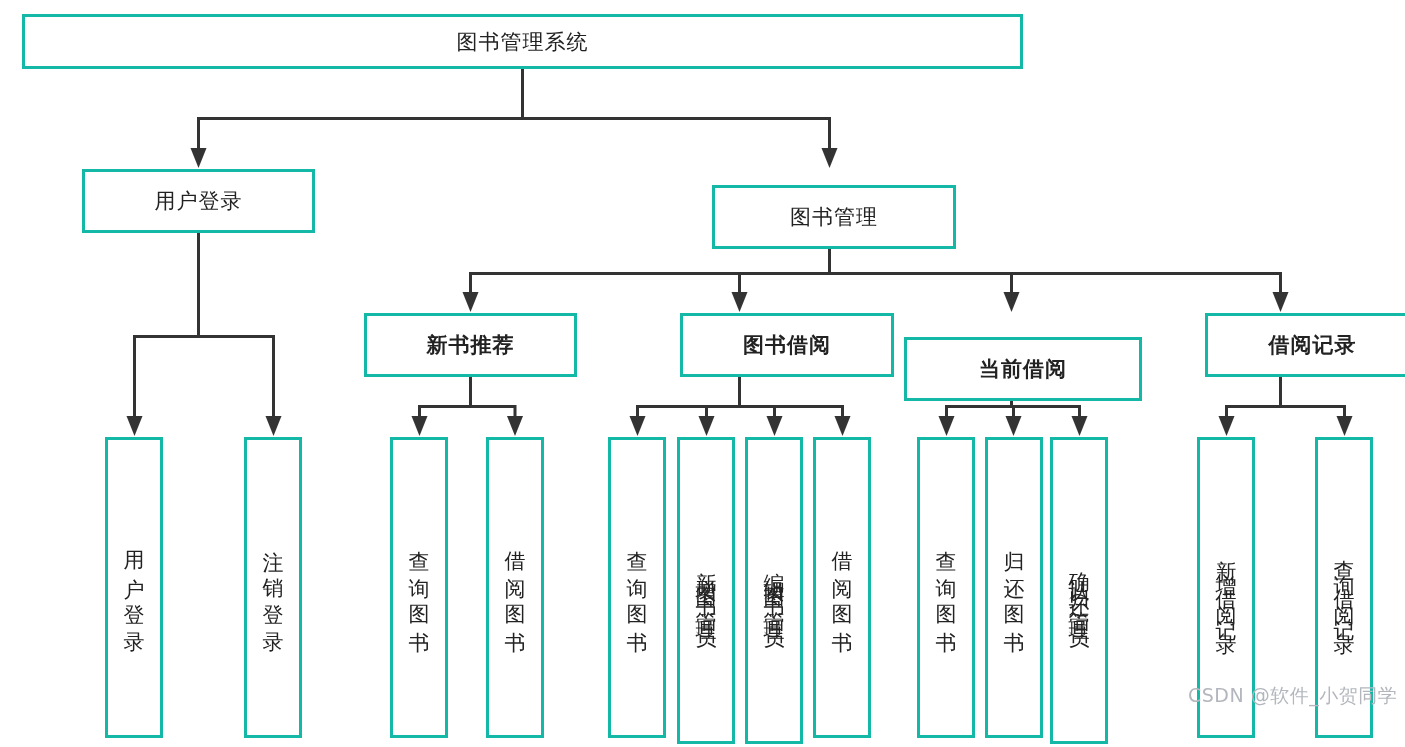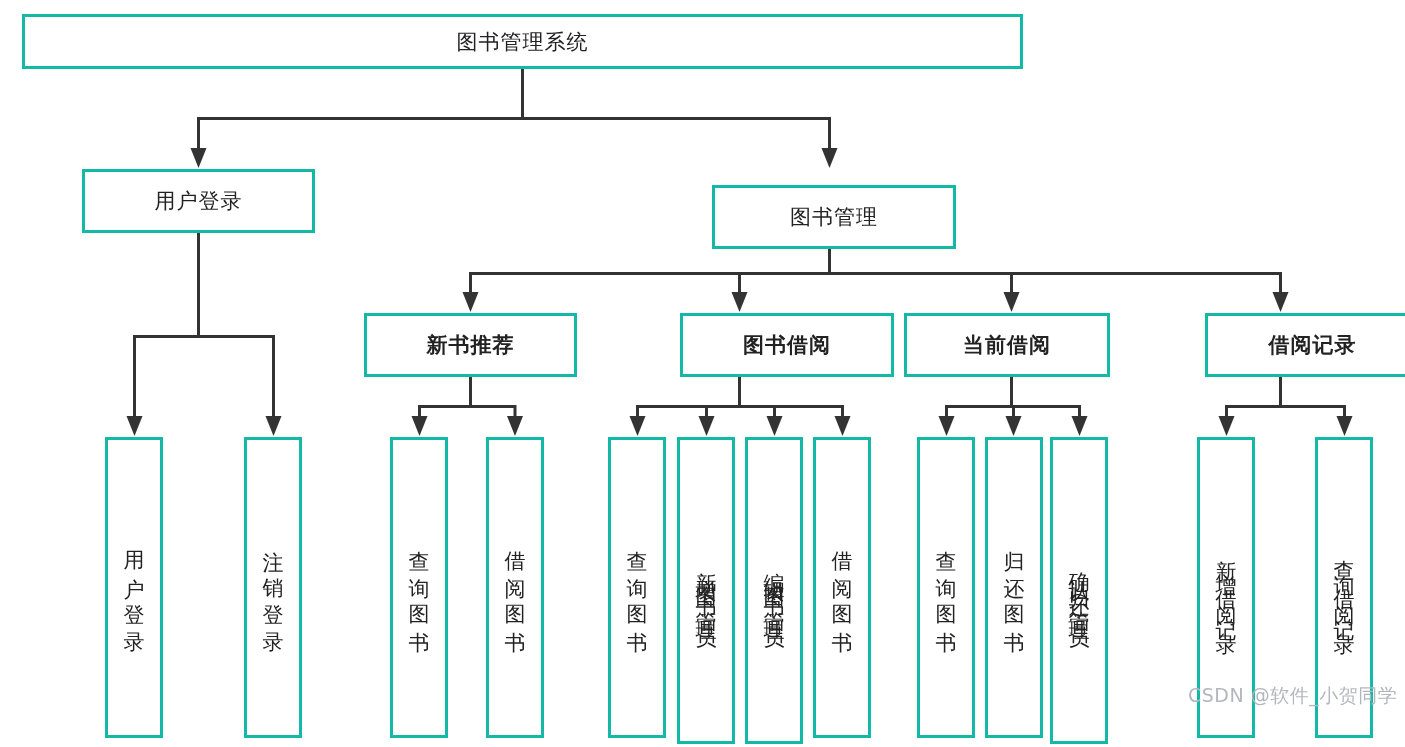--- a/index.html
+++ b/index.html
@@ -86,21 +86,21 @@
     </g>
   </svg>
 
   <div class="box root">图书管理系统</div>
 
   <div class="box hbox" style="left:82px; width:233px;">用户登录</div>
   <div class="box hbox" style="left:712px; width:244px;margin-top:16px;">图书管理</div>
 
   <div class="box hbox l3" style="left:364px; width:213px;">新书推荐</div>
   <div class="box hbox l3" style="left:632px; width:214px;margin-left:48px;">图书借阅</div>
-  <div class="box hbox l3" style="left:904px; width:206px;">当前借阅</div>
+  <div class="box hbox l3" style="left:904px; width:238px;margin-top:24px;">当前借阅</div>
   <div class="box hbox l3" style="left:1172px; width:215px;margin-left:33px;">借阅记录</div>
 
   <div class="box leaf" style="left:105px;">用户登录</div>
   <div class="box leaf" style="left:244px;">注销登录</div>
 
   <div class="box leaf" style="left:390px;">查询图书</div>
   <div class="box leaf" style="left:486px;">借阅图书</div>
 
   <div class="box leaf" style="left:608px;">查询图书</div>
   <div class="box leaf sp9" style="left:677px;">新增图书（管理员）</div>

